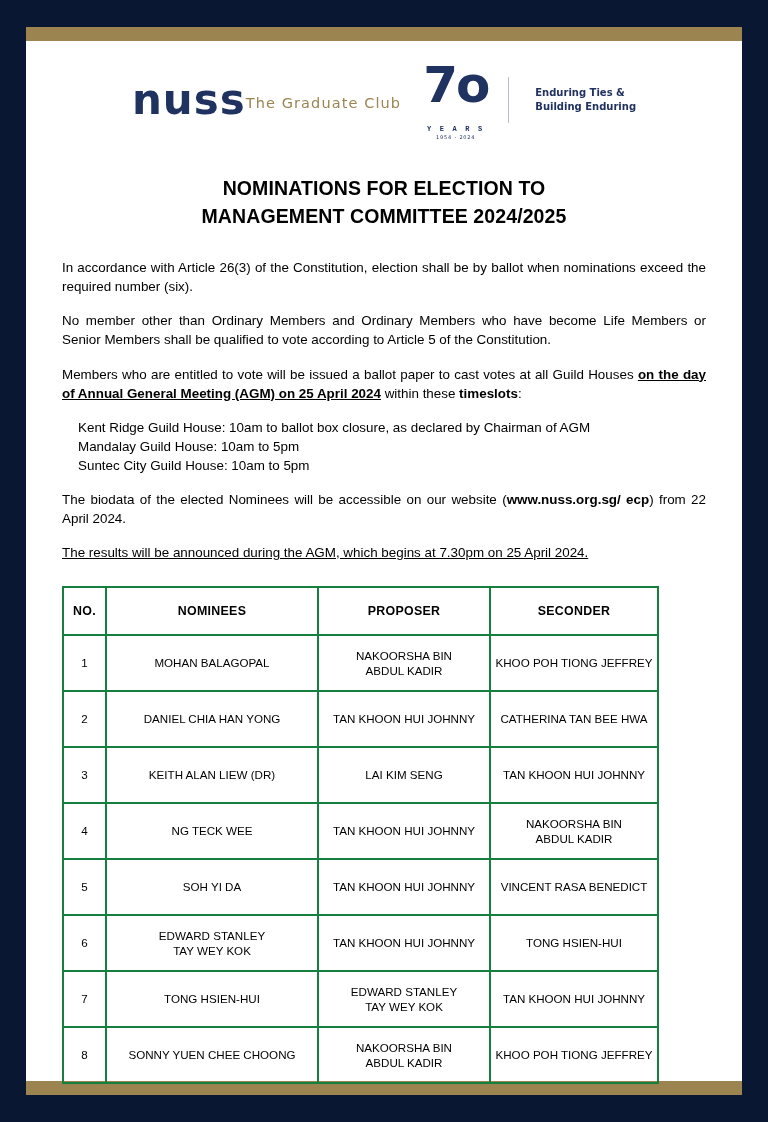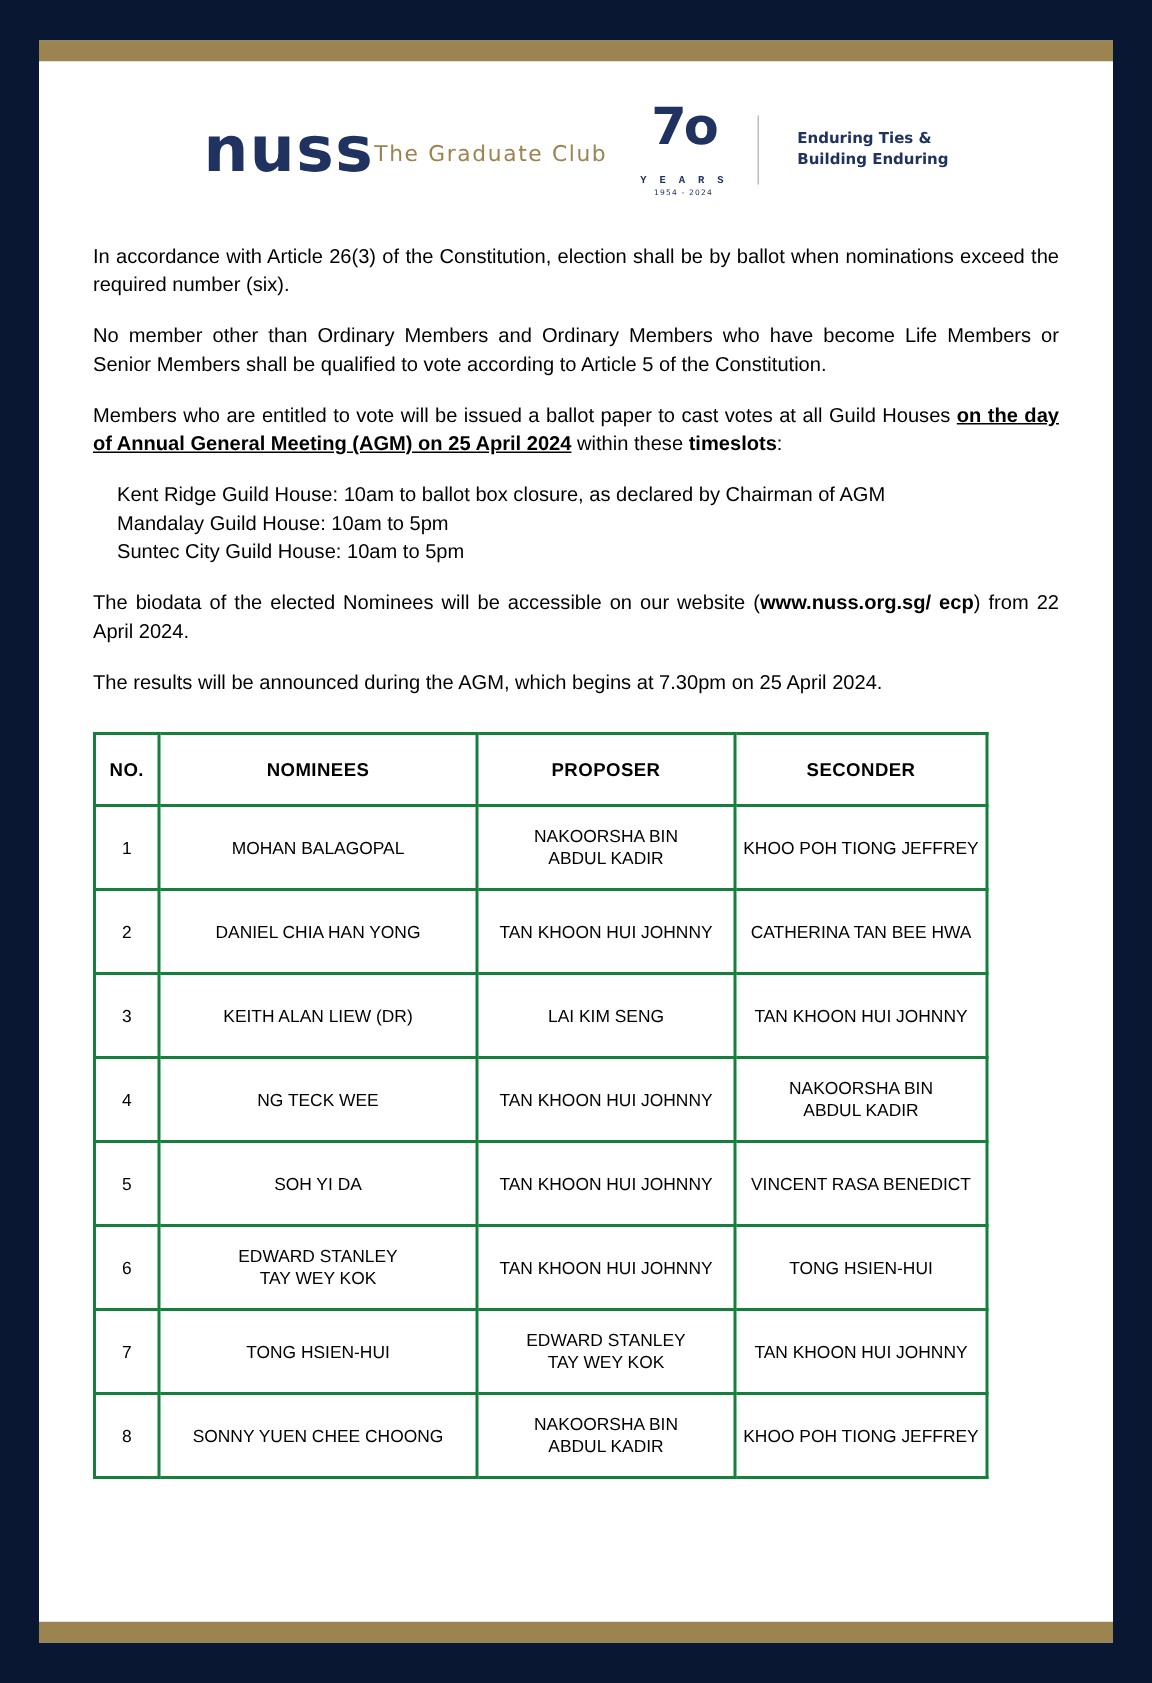--- a/index.html
+++ b/index.html
@@ -77,21 +77,21 @@
   }
   .logo-70 {
     display: flex;
     flex-direction: column;
     align-items: center;
     justify-content: center;
     padding-left: 8px;
   }
   .logo-70-num {
     font-family: "DejaVu Sans", sans-serif;
-    font-size: 34px;
+    font-size: 50px;
     font-weight: bold;
     color: #1f3260;
     line-height: 1;
     letter-spacing: -2px;
   }
   .logo-70-years {
     font-family: Liberation Mono, monospace;
     font-size: 7px;
     font-weight: bold;
     letter-spacing: 2.2px;
@@ -136,21 +136,21 @@
     margin-top: 28px;
   }
   .para {
     font-family: "Liberation Sans", sans-serif;
     font-size: 13.4px;
     color: #000000;
     line-height: 1.42;
     text-align: justify;
     margin: 0 0 15px 0;
   }
-  .para:last-child { margin-bottom: 0; }
+  .para:last-child { margin-bottom: 0; text-decoration: underline; }
   .para b { font-weight: bold; }
   .para .bu { font-weight: bold; text-decoration: underline; }
 
   .timeslot-list {
     margin: 0 0 15px 0;
     padding-left: 16px;
   }
   .timeslot-item {
     font-family: "Liberation Sans", sans-serif;
     font-size: 13.4px;
@@ -210,20 +210,24 @@
         <div class="logo-70-years">Y E A R S</div>
         <div class="logo-70-range">1954  -  2024</div>
       </div>
       <div class="logo-divider"></div>
       <div class="logo-tagline">
         <div>Enduring Ties &amp;</div>
         <div>Building Enduring</div>
       </div>
     </div>
 
+    <div class="doc-title">
+      <div>NOMINATIONS FOR ELECTION TO</div>
+      <div>MANAGEMENT COMMITTEE 2024/2025</div>
+    </div>
 
     <div class="body-block">
 
 
       <p class="para">In accordance with Article 26(3) of the Constitution, election shall be by ballot when nominations exceed the required number (six).</p>
 
       <p class="para">No member other than Ordinary Members and Ordinary Members who have become Life Members or Senior Members shall be qualified to vote according to Article 5 of the Constitution.</p>
 
       <p class="para"><span>Members who are entitled to vote will be issued a ballot paper to cast votes at all Guild Houses </span><span class="bu">on the day of Annual General Meeting (AGM) on 25 April 2024</span><span> within these </span><b>timeslots</b><span>:</span></p>
 

